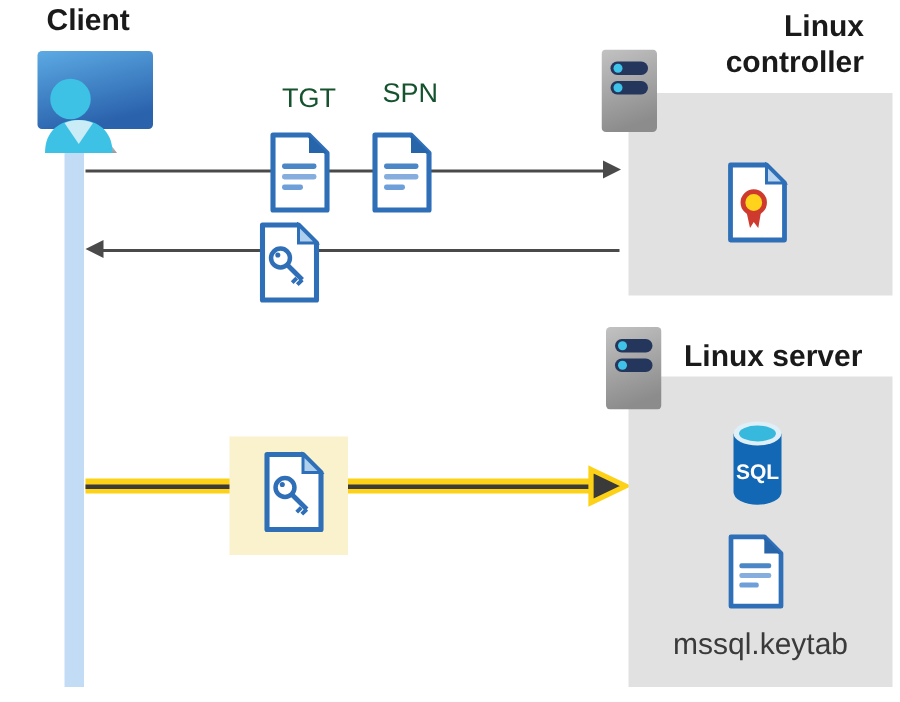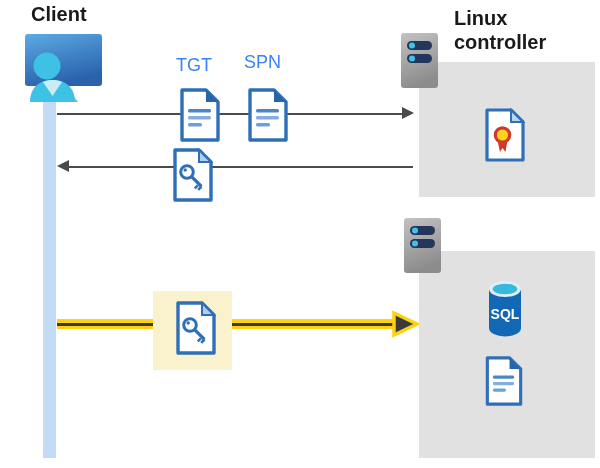--- a/index.html
+++ b/index.html
@@ -2,22 +2,22 @@
 <html><head>
 <meta charset="utf-8">
 <style>
   html,body{margin:0;padding:0;background:#ffffff;}
   #canvas{
     position:relative;width:600px;height:468px;background:#ffffff;overflow:hidden;
     font-family:"Liberation Sans", sans-serif;color:#1a1a1a;
   }
   .abs{position:absolute;}
   
-  .entity-label{font-weight:700;font-size:20px;line-height:24px;color:#1a1a1a;}
-  .msg-label{font-size:18px;color:#3b82f6;text-align:left;}
+  .entity-label{font-weight:700;font-size:20px;line-height:24px;color:#1a1a1a;text-align:right;}
+  .msg-label{font-size:18px;color:#14532d;text-align:right;}
   .file-label{font-size:20px;color:#3a3a3a;text-align:center;}
   
   .lifeline{left:43px;top:78px;width:13px;height:380px;background:#c3dcf6;}
   
   .panel{background:#e1e1e1;}
   .panel-dc{left:419px;top:62px;width:176px;height:135px;}
   .panel-ls{left:419px;top:251px;width:176px;height:207px;}
   
   .hline{height:2px;background:#4a4a4a;}
   .head-right{width:0;height:0;border-top:6.5px solid transparent;border-bottom:6.5px solid transparent;border-left:12px solid #4a4a4a;}
@@ -131,20 +131,21 @@
     <circle cx="11" cy="25.5" r="3" fill="#3fc3e8"></circle>
   </svg>
 
   <svg class="abs" style="left:483px;top:108px;" width="44" height="54" viewBox="0 0 44 54">
     <path d="M4 2 H28 L40 14 V52 H4 Z" fill="#ffffff" stroke="#2e6fb7" stroke-width="3.2" stroke-linejoin="round"></path>
     <path d="M28 2 L40 14 H28 Z" fill="#b9d5ef" stroke="#2e6fb7" stroke-width="2"></path>
     <path d="M14.5 32.5 L17 44 L19.5 40 L22.5 44 L24.5 32.5 Z" fill="#cf3a2e"></path>
     <circle cx="19.5" cy="27" r="7.2" fill="#ffd21c" stroke="#cf3a2e" stroke-width="3.2"></circle>
   </svg>
 
+  <div class="abs entity-label" style="left:456px;top:226px;">Linux server</div>
 
   <div class="abs panel panel-ls"></div>
 
   <svg class="abs" style="left:404px;top:218px;" width="37" height="55" viewBox="0 0 37 55">
     <defs>
       <linearGradient id="srv2" x1="0" y1="0" x2="0.25" y2="1">
         <stop offset="0" stop-color="#c2c2c2"></stop>
           <stop offset="1" stop-color="#8c8c8c"></stop>
       </linearGradient>
     </defs>
@@ -163,14 +164,15 @@
   </svg>
 
   <svg class="abs" style="left:483px;top:356px;" width="42" height="50" viewBox="0 0 44 54">
     <path d="M4 2 H28 L40 14 V52 H4 Z" fill="#ffffff" stroke="#2e6fb7" stroke-width="3.4" stroke-linejoin="round"></path>
     <path d="M28 2 L40 14 H28 Z" fill="#2765ab"></path>
     <rect x="10" y="21" width="23" height="3.6" rx="1.6" fill="#4b86c6"></rect>
     <rect x="10" y="28" width="23" height="3.6" rx="1.6" fill="#85aede"></rect>
     <rect x="10" y="35" width="14" height="3.6" rx="1.6" fill="#6f9fd8"></rect>
   </svg>
 
+  <div class="abs file-label" style="left:419px;top:419px;width:176px;">mssql.keytab</div>
 
 </div>
 
 </body></html>

